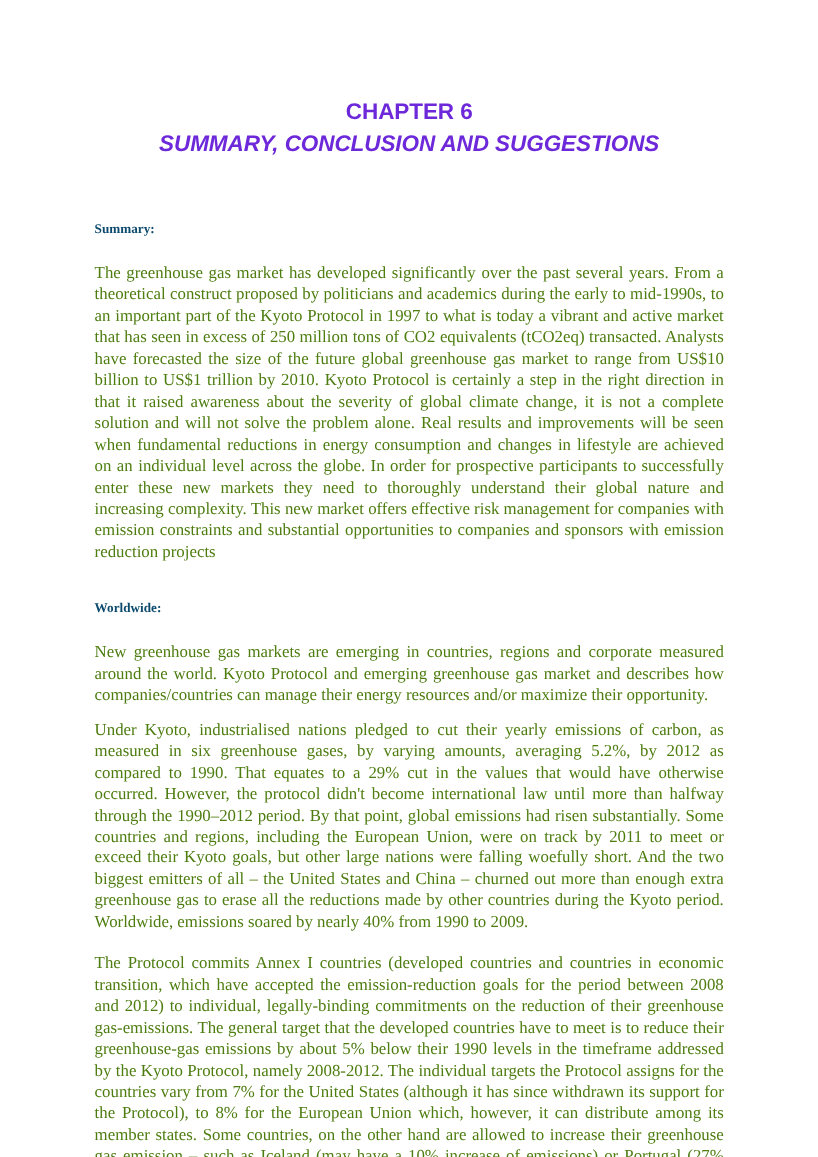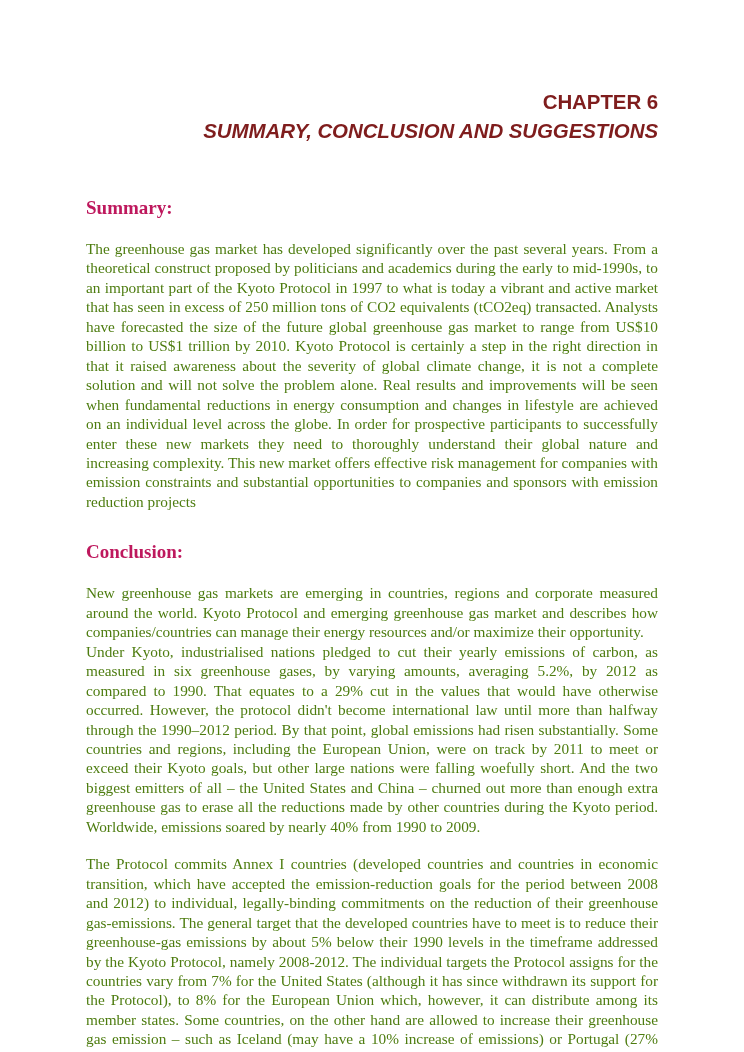--- a/index.html
+++ b/index.html
@@ -20,79 +20,79 @@
     position: absolute;
     left: 86px;
     top: 0;
     width: 572px;
   }
   .chapter-heading {
     font-family: "Liberation Sans", sans-serif;
     font-weight: bold;
     font-size: 20.5px;
     line-height: 28px;
-    text-align: right;
-    color: #7f1d1d;
+    text-align: center;
+    color: #6d28d9;
     letter-spacing: -0.1px;
     margin: 0;
     padding: 0;
   }
   .chapter-heading .line1 {
     display: block;
     padding-top: 88px;
   }
   .chapter-heading .line2 {
     display: block;
     padding-top: 1px;
     font-style: italic;
   }
   .section-heading {
     font-family: "Liberation Serif", serif;
     font-weight: bold;
-    font-size: 19px;
+    font-size: 12px;
     line-height: 22px;
-    color: #be185d;
+    color: #0c4a6e;
     margin: 0;
     padding: 0;
   }
   .section-heading.summary { padding-top: 52px; }
   .section-heading.conclusion { padding-top: 30px; }
   p.body {
     font-family: "Liberation Serif", serif;
     font-size: 15.3px;
     line-height: 19.45px;
     color: #4d7c0f;
     text-align: justify;
     text-justify: inter-word;
     margin: 0;
     padding: 0;
     hyphens: none;
     -webkit-hyphens: none;
   }
   p.gap-lg { margin-top: 20px; }
   p.gap-md { margin-top: 18px; }
-  p.gap-sm { margin-top: 0px; }
+  p.gap-sm { margin-top: 12px; }
   p.no-justify-last { text-align: justify; }
 </style>
 </head>
 <body>
 
 <div class="page">
   <div class="content">
 
     <h1 class="chapter-heading">
       <span class="line1">CHAPTER 6</span>
       <span class="line2">SUMMARY, CONCLUSION AND SUGGESTIONS</span>
     </h1>
 
     <h2 class="section-heading summary">Summary:</h2>
 
     <p class="body gap-lg">The greenhouse gas market has developed significantly over the past several years. From a theoretical construct proposed by politicians and academics during the early to mid-1990s, to an important part of the Kyoto Protocol in 1997 to what is today a vibrant and active market that has seen in excess of 250 million tons of CO2 equivalents (tCO2eq) transacted. Analysts have forecasted the size of the future global greenhouse gas market to range from US$10 billion to US$1 trillion by 2010. Kyoto Protocol is certainly a step in the right direction in that it raised awareness about the severity of global climate change, it is not a complete solution and will not solve the problem alone. Real results and improvements will be seen when fundamental reductions in energy consumption and changes in lifestyle are achieved on an individual level across the globe. In order for prospective participants to successfully enter these new markets they need to thoroughly understand their global nature and increasing complexity. This new market offers effective risk management for companies with emission constraints and substantial opportunities to companies and sponsors with emission reduction projects</p>
 
-    <h2 class="section-heading conclusion">Conclusion:</h2>
+    <h2 class="section-heading conclusion">Worldwide:</h2>
 
     <p class="body gap-lg no-justify-last">New greenhouse gas markets are emerging in countries, regions and corporate measured around the world. Kyoto Protocol and emerging greenhouse gas market and describes how companies/countries can manage their energy resources and/or maximize their opportunity.</p>
 
     <p class="body gap-sm">Under Kyoto, industrialised nations pledged to cut their yearly emissions of carbon, as measured in six greenhouse gases, by varying amounts, averaging 5.2%, by 2012 as compared to 1990. That equates to a 29% cut in the values that would have otherwise occurred. However, the protocol didn't become international law until more than halfway through the 1990–2012 period. By that point, global emissions had risen substantially. Some countries and regions, including the European Union, were on track by 2011 to meet or exceed their Kyoto goals, but other large nations were falling woefully short. And the two biggest emitters of all – the United States and China – churned out more than enough extra greenhouse gas to erase all the reductions made by other countries during the Kyoto period. Worldwide, emissions soared by nearly 40% from 1990 to 2009.</p>
 
     <p class="body gap-md">The Protocol commits Annex I countries (developed countries and countries in economic transition, which have accepted the emission-reduction goals for the period between 2008 and 2012) to individual, legally-binding commitments on the reduction of their greenhouse gas-emissions. The general target that the developed countries have to meet is to reduce their greenhouse-gas emissions by about 5% below their 1990 levels in the timeframe addressed by the Kyoto Protocol, namely 2008-2012. The individual targets the Protocol assigns for the countries vary from 7% for the United States (although it has since withdrawn its support for the Protocol), to 8% for the European Union which, however, it can distribute among its member states. Some countries, on the other hand are allowed to increase their greenhouse gas emission – such as Iceland (may have a 10% increase of emissions) or Portugal (27% increase allowed).</p>
 
   </div>
 </div>
 

